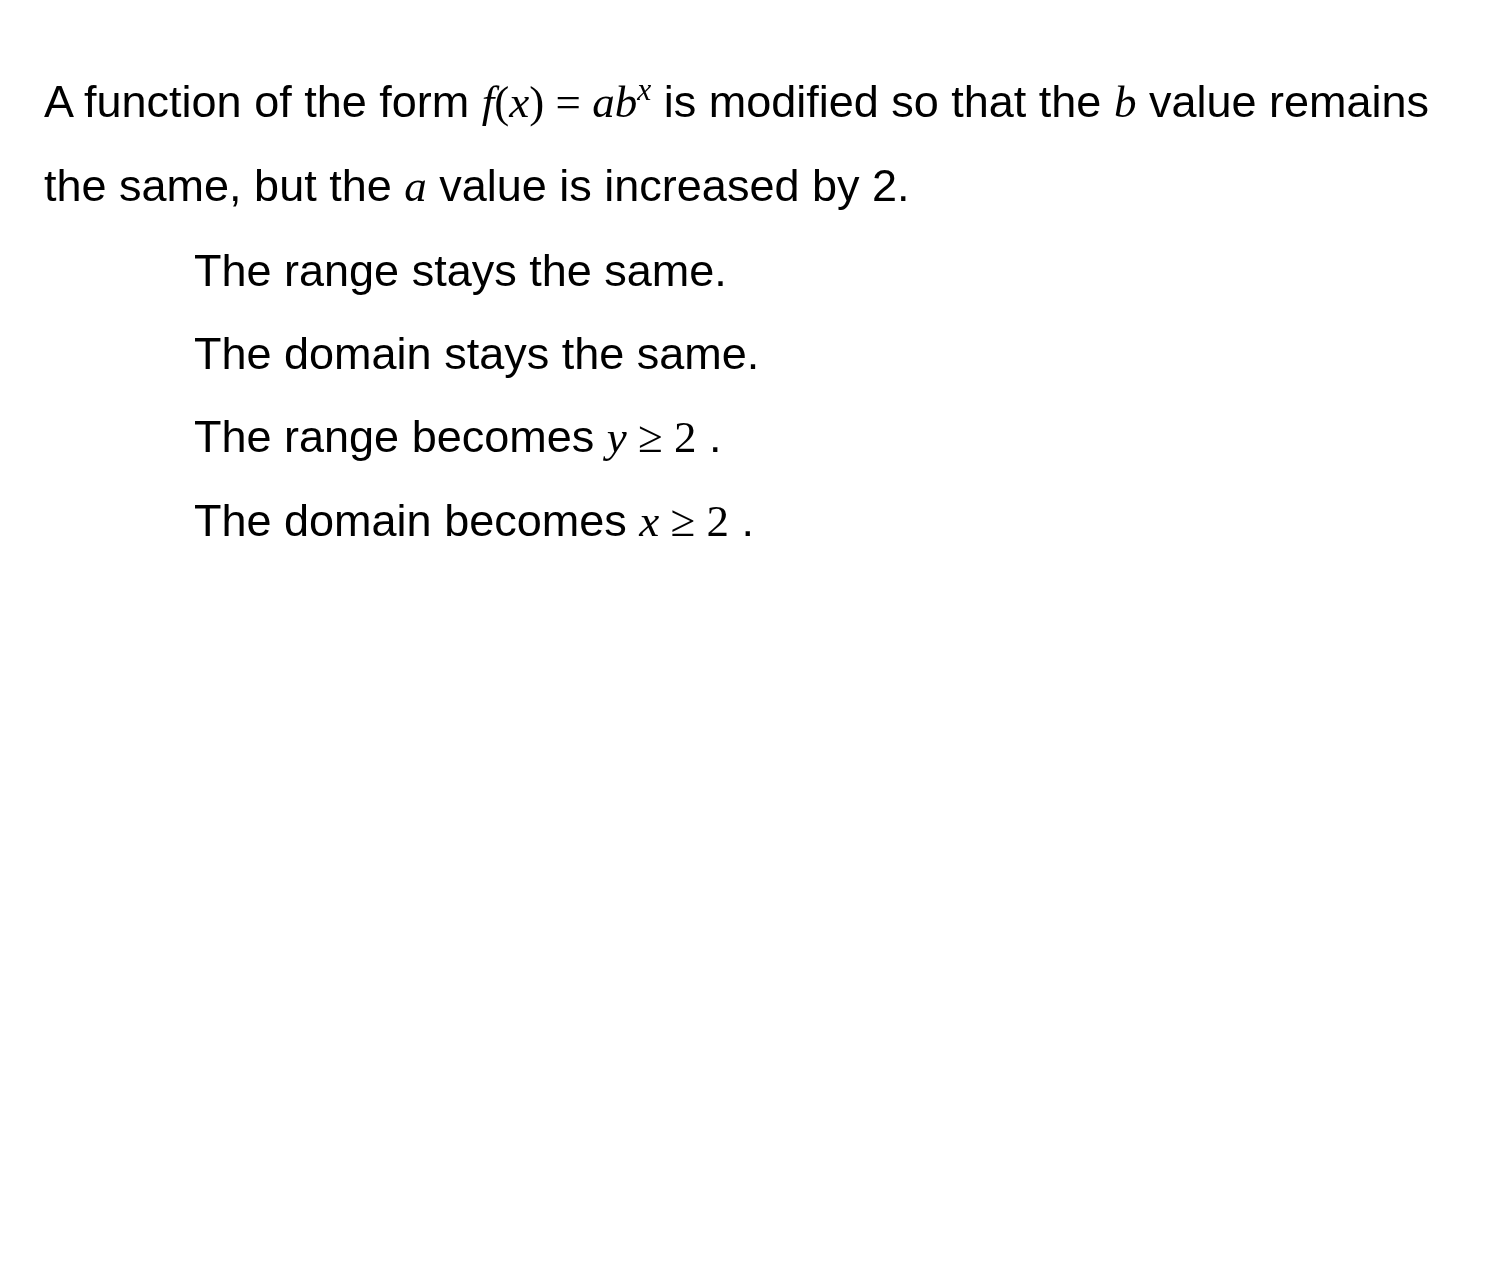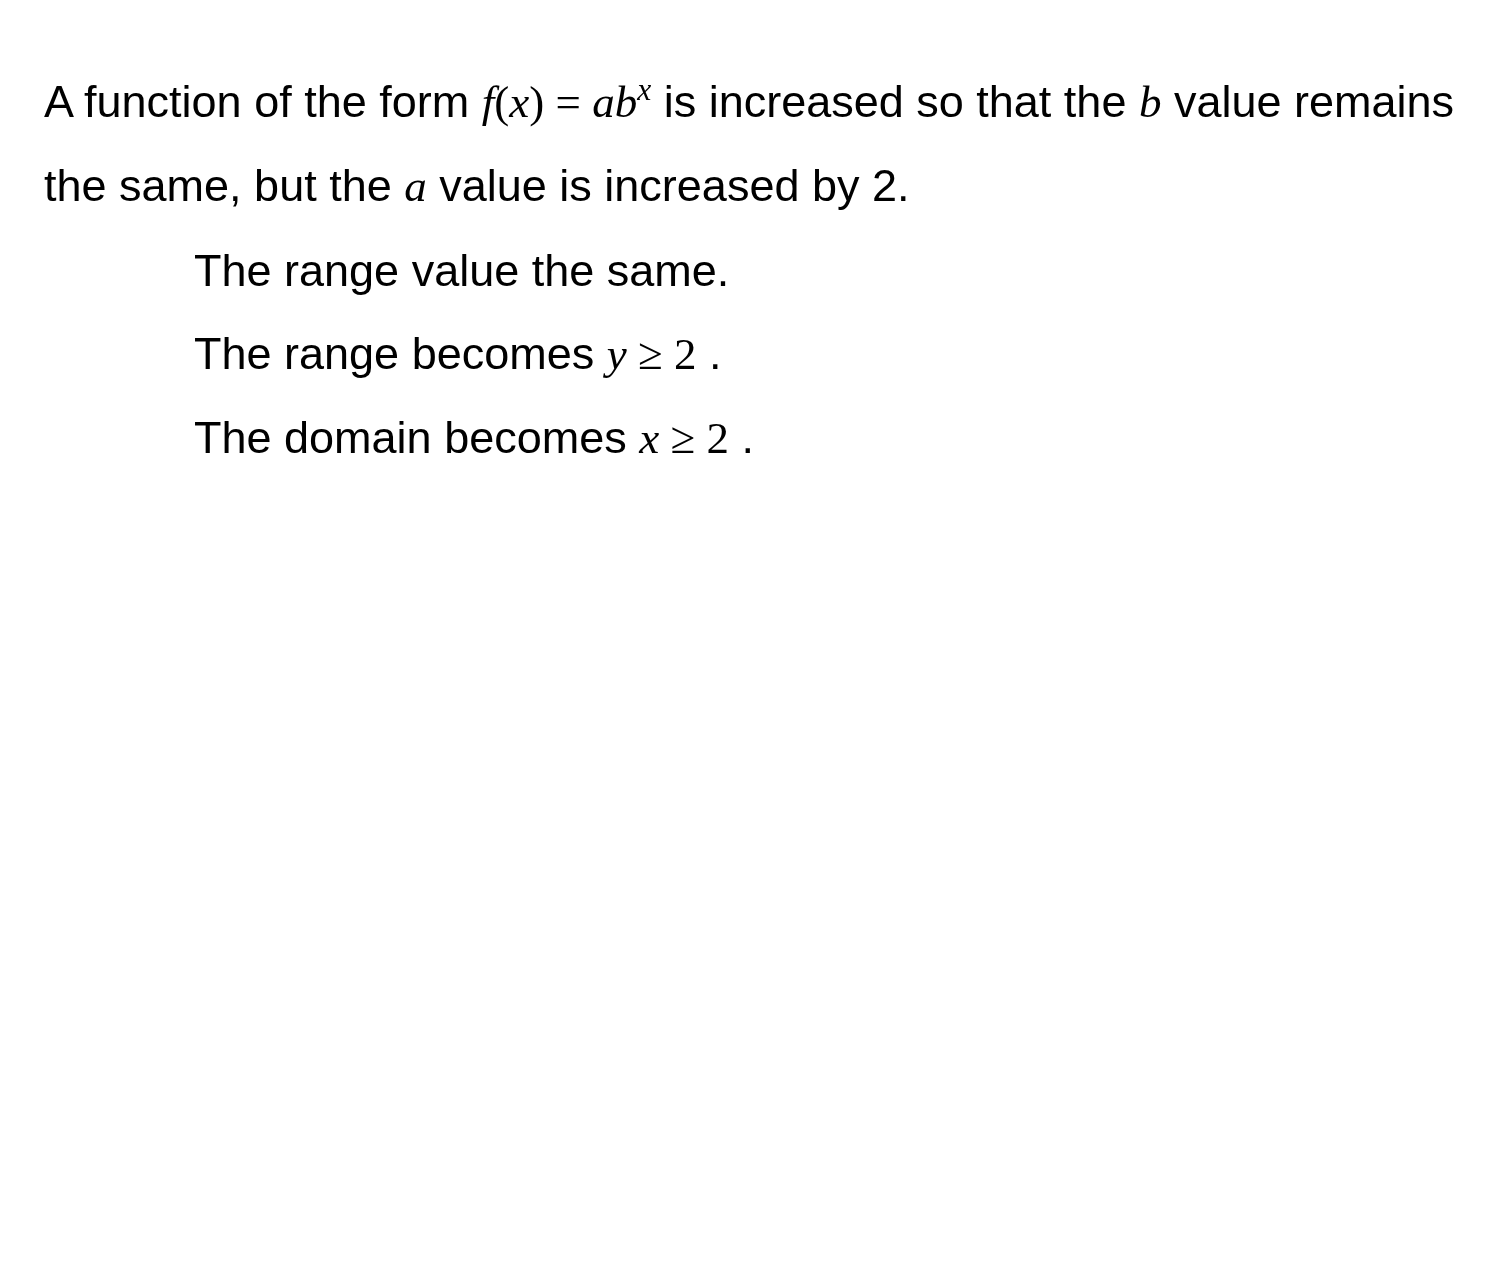--- a/index.html
+++ b/index.html
@@ -47,35 +47,38 @@
 </head>
 <body>
 
 <div class="container">
 
   <p class="paragraph">
     <span>A function of the form </span>
     <span class="nowrap">
       <span class="math-italic">f</span><span class="math">(</span><span class="math-italic">x</span><span class="math">)</span><span class="math"> = </span><span class="math-italic">a</span><span class="math-italic">b</span><span class="supx">x</span>
     </span>
-    <span> is increased so that the </span>
+    <span> is modified so that the </span>
     <span class="math-italic">b</span>
     <span> value remains the same, but the </span>
     <span class="math-italic">a</span>
     <span> value is increased by 2.</span>
   </p>
 
 
   <div class="options">
 
     <div class="option">
-      <span>The range value the same.</span>
+      <span>The range stays the same.</span>
     </div>
 
 
+    <div class="option">
+      <span>The domain stays the same.</span>
+    </div>
 
 
     <div class="option">
       <span>The range becomes </span>
       <span class="nowrap">
         <span class="math-italic">y</span><span class="math"> ≥ </span><span class="math">2</span>
       </span>
       <span> .</span>
     </div>
 

